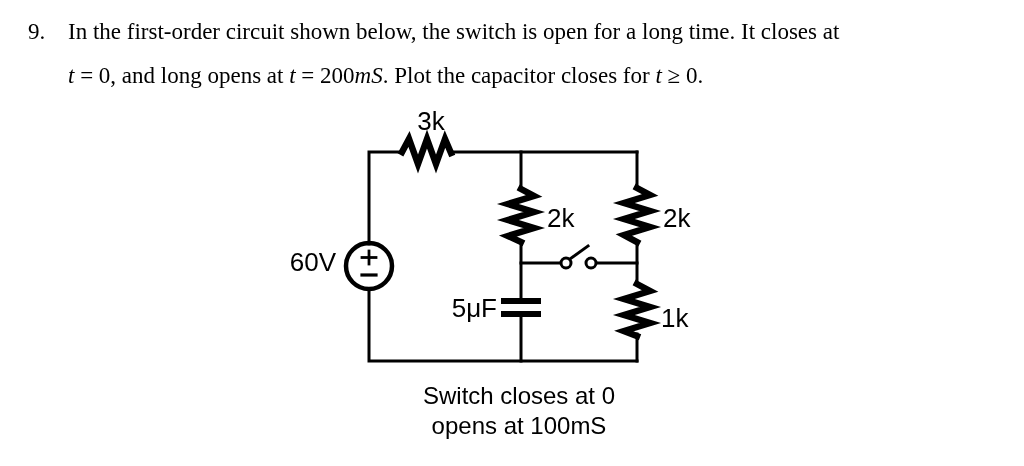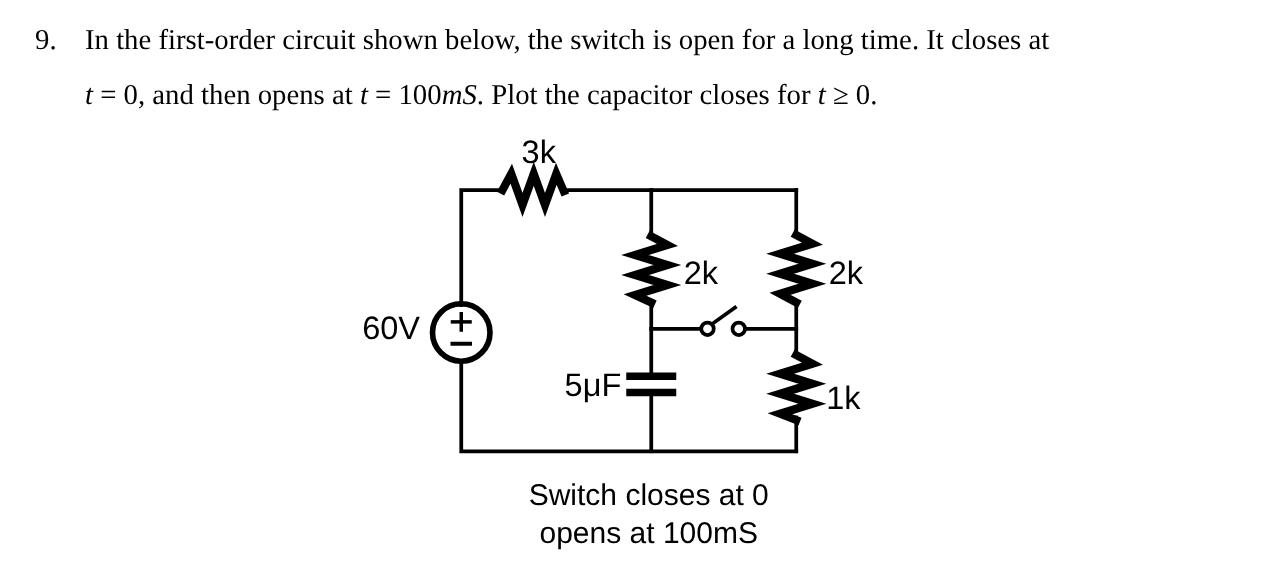--- a/index.html
+++ b/index.html
@@ -41,21 +41,21 @@
     fill: #000;
   }
 </style>
 </head>
 <body>
 
 <div class="problem">
   <span class="pnum">9.</span>
   <div class="plines">
     <div>In the first-order circuit shown below, the switch is open for a long time. It closes at</div>
-    <div><span class="it">t</span><span> = 0, and then opens at </span><span class="it">t</span><span> = 100</span><span class="it">mS</span><span>. Plot the capacitor closes for </span><span class="it">t</span><span> ≥ 0.</span></div>
+    <div><span class="it">t</span><span> = 0, and long opens at </span><span class="it">t</span><span> = 200</span><span class="it">mS</span><span>. Plot the capacitor closes for </span><span class="it">t</span><span> ≥ 0.</span></div>
   </div>
 </div>
 
 <svg class="circuit-svg" viewBox="0 0 1024 466" xmlns="http://www.w3.org/2000/svg">
   <g stroke="#000" fill="none" stroke-linecap="square">
 
     <g stroke-width="3">
       <path d="M403,152 L369,152 L369,244"></path>
       <path d="M369,289 L369,361 L637,361"></path>
       <path d="M451,152 L637,152"></path>

